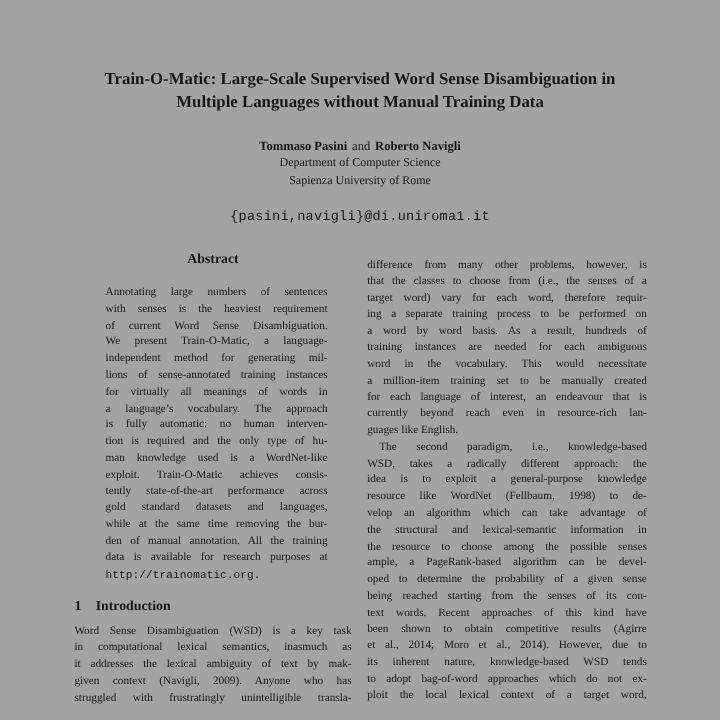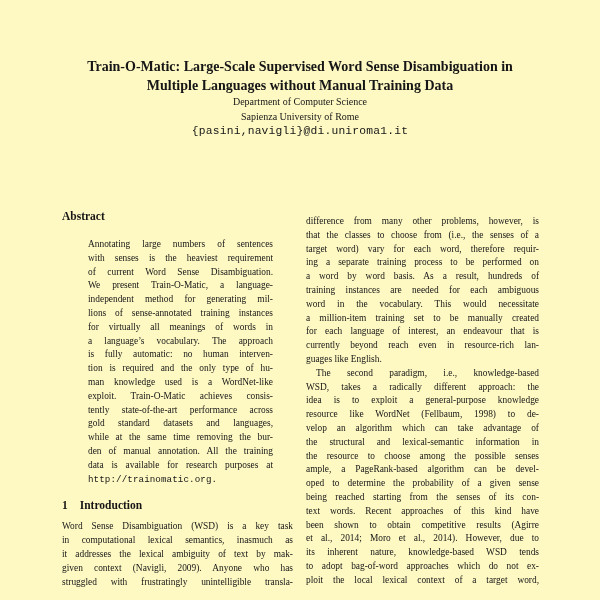--- a/index.html
+++ b/index.html
@@ -1,57 +1,58 @@
 <!DOCTYPE html>
 <html><head>
 <meta charset="utf-8">
 <style>
   html, body { margin: 0; padding: 0; background: #ffffff; }
   .page {
     position: relative;
     width: 600px;
     height: 600px;
-    background: #fef9c3;
+    background: #a3a3a3;
     overflow: hidden;
     font-family: "Liberation Serif", serif;
     color: #161616;
   }
 
   
   .header { text-align: center; padding-top: 57px; }
   .title .line {
     font-size: 14px;
     font-weight: bold;
     line-height: 19px;
     white-space: nowrap;
     text-align: center;
     text-align-last: center;
   }
   .authors { margin-top: 21px; font-size: 10.5px; font-weight: bold; line-height: 13px; }
   .authors .and { font-weight: normal; margin: 0 4px; }
   .affiliation { font-size: 10px; line-height: 14.5px; }
   .email {
-    margin-top: 1px;
+    margin-top: 17px;
     font-family: "Liberation Mono", monospace;
     font-size: 11.3px;
     letter-spacing: 0.2px;
   }
 
   
   .columns {
     position: absolute;
     top: 208px;
     left: 62px;
     display: flex;
   }
   .col-left  { width: 231px; margin-right: 13px; }
   .col-right { width: 233px; padding-top: 7px; }
 
   .abstract-heading {
     margin: 1px 0 14px 0;
+    text-align: center;
     font-size: 11.5px;
     font-weight: bold;
     line-height: 15px;
   }
   .abstract-body { margin: 0 20px 0 26px; }
 
   .section-heading {
     margin: 12px 0 7px 0;
     font-size: 11.5px;
     font-weight: bold;
@@ -89,20 +90,21 @@
 <body>
 
 <div class="page">
 
   <div class="header">
     <div class="title">
         <div class="line">Train-O-Matic: Large-Scale Supervised Word Sense Disambiguation in</div>
         <div class="line">Multiple Languages without Manual Training Data</div>
       </div>
 
+    <div class="authors"><span>Tommaso Pasini</span><span class="and">and</span><span>Roberto Navigli</span></div>
 
     <div class="affiliation">
       <div>Department of Computer Science</div>
       <div>Sapienza University of Rome</div>
     </div>
 
     <div class="email">{pasini,navigli}@di.uniroma1.it</div>
   </div>
 
   <div class="columns">

